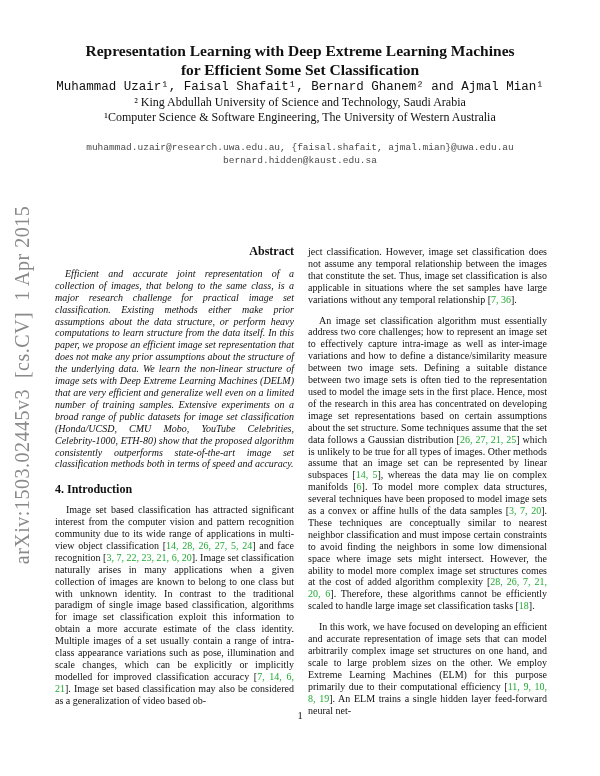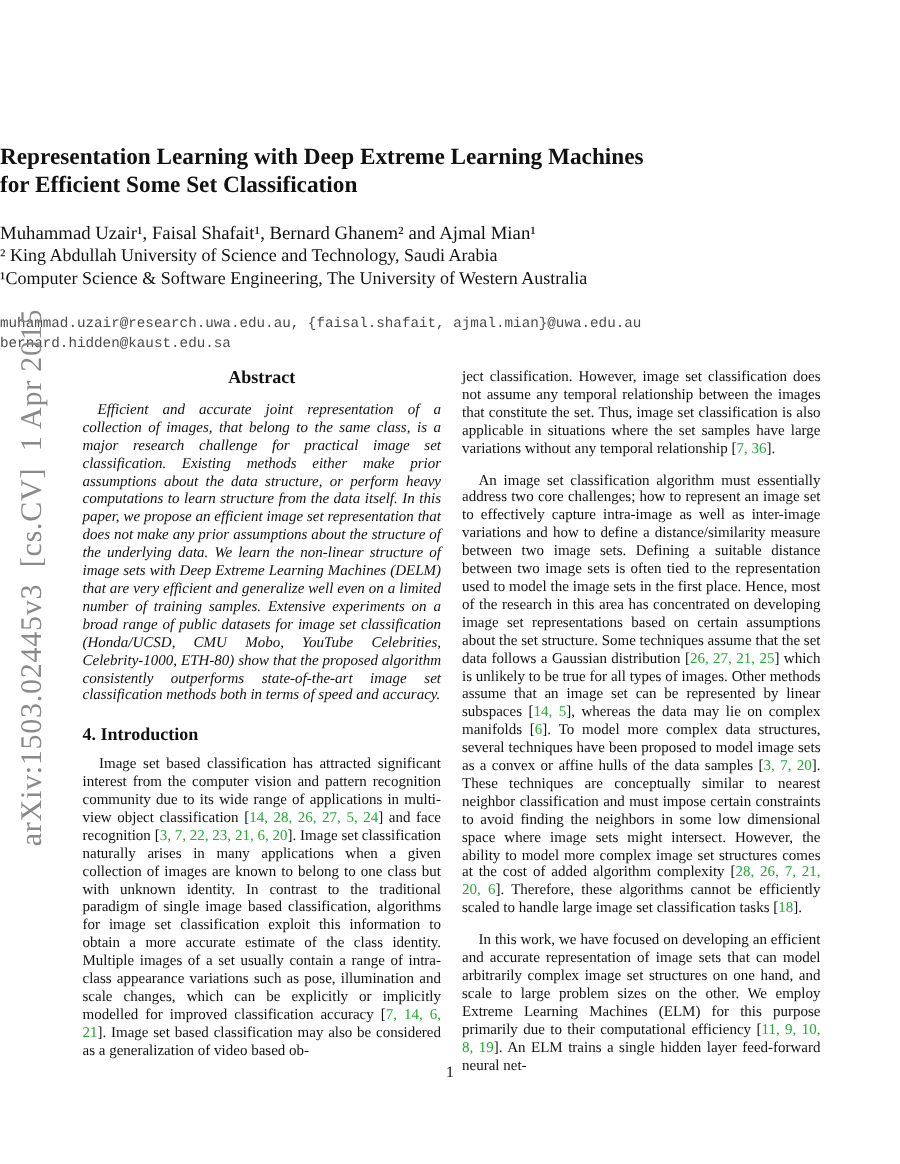--- a/index.html
+++ b/index.html
@@ -16,27 +16,27 @@
   .arxiv-watermark {
     position: absolute;
     left: 22px;
     top: 385px;
     transform: translate(-50%, -50%) rotate(-90deg);
     white-space: pre;
     font-size: 20px;
     color: var(--watermark-color, #8a8a8a);
     letter-spacing: 0.5px;
   }
-  .header { text-align: left; padding-top: 95px; }
+  .header { text-align: center; padding-top: 41px; }
   .title-line1, .title-line2 {
     font-weight: bold;
     font-size: 15.5px;
     line-height: 19px;
   }
-  .authors { margin-top: 14px; font-size: 12.5px; line-height: 16px; }
+  .authors { font-size: 12.5px; line-height: 16px; font-family: Liberation Mono, monospace; }
   .affil { font-size: 12px; line-height: 15px; }
   .emails {
     font-family: "Liberation Mono", "DejaVu Sans Mono", monospace;
     font-size: 9.5px;
     line-height: 13px;
     color: #4a4a4a;
     margin-top: 16px;
   }
   .columns {
     position: absolute;
@@ -47,21 +47,21 @@
     gap: 14px;
   }
   .col {
     width: 239px;
     font-size: 10px;
     line-height: 11.9px;
     text-align: justify;
   }
   .col p { margin: 0 0 9px 0; }
   .abstract-heading {
-    text-align: center;
+    text-align: right;
     font-weight: bold;
     font-size: 12px;
     margin-bottom: 10px;
   }
   .abstract-text {
     font-style: italic;
     text-indent: 10px;
   }
   .section-heading {
     font-weight: bold;

